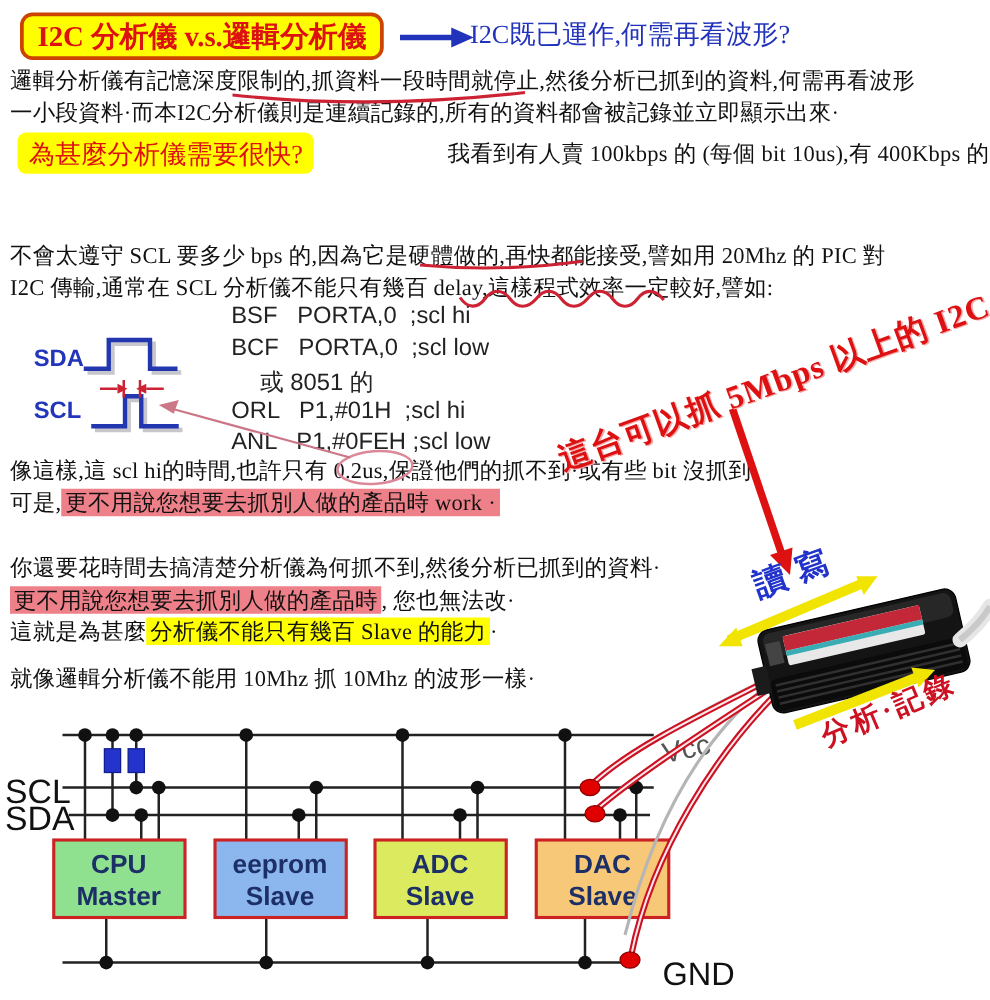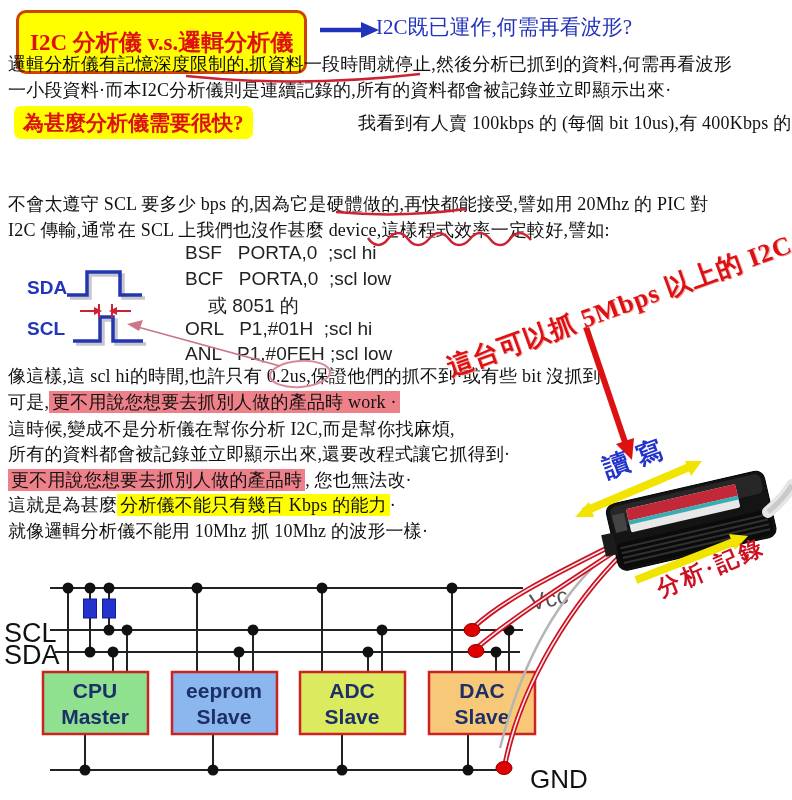--- a/index.html
+++ b/index.html
@@ -1,26 +1,26 @@
 <!DOCTYPE html>
 <html><head>
 <meta charset="utf-8">
 <style>
   html,body{margin:0;padding:0;background:#fff;}
   #canvas{position:relative;width:792px;height:800px;background:#ffffff;overflow:hidden;
           font-family:"Liberation Serif",serif;}
   .abs{position:absolute;}
   
-  #title-box{left:16px;top:10px;height:30px;line-height:31px;padding:14px 11px;
+  #title-box{left:16px;top:10px;height:30px;line-height:31px;padding:1px 11px;
     background:#ffff00;border:3px solid #cc4400;border-radius:10px;
     font-weight:bold;font-size:23px;color:#dd1111;white-space:pre;}
   #headline{left:376px;top:13px;font-size:21px;color:#2233bb;white-space:pre;}
   
   #question-box{left:14px;top:106px;height:31px;line-height:32px;padding:1px 9px;
-    background:#ffff00;border-radius:7px;font-weight:bold;font-size:21px;color:#dd1111;white-space:pre;}
+    background:#ffff00;border-radius:7px;font-weight:normal;font-size:21px;color:#dd1111;white-space:pre;}
   
   .tl{position:absolute;left:8px;font-size:18px;line-height:23px;color:#111;
       white-space:pre;letter-spacing:0.2px;}
   .hl-pink{background:#ee8089;padding:1px 3px;}
   .hl-yellow{background:#ffff00;padding:1px 3px;}
   
   .code{position:absolute;left:162px;font-family:"Liberation Sans",sans-serif;
         font-size:19px;color:#222;white-space:pre;margin-left:23px;}
   
   .wf-label{position:absolute;font-family:"Liberation Sans",sans-serif;
@@ -44,38 +44,37 @@
 
   <div class="abs txt-layer" id="title-box">I2C 分析儀 v.s.邏輯分析儀</div>
   <div class="abs txt-layer" id="headline">I2C既已運作,何需再看波形?</div>
 
   <div class="tl txt-layer" style="top:53px"><span>邏輯分析儀有記憶深度限制的,</span><span>抓資料一段時間就停止</span><span>,然後分析已抓到的資料,何需再看波形</span></div>
   <div class="tl txt-layer" style="top:79px">一小段資料·而本I2C分析儀則是連續記錄的,所有的資料都會被記錄並立即顯示出來·</div>
 
   <div class="abs txt-layer" id="question-box">為甚麼分析儀需要很快?</div>
   <div class="tl txt-layer" style="left:358px;top:112px">我看到有人賣 100kbps 的 (每個 bit 10us),有 400Kbps 的 (每個 bit</div>
   <div class="tl txt-layer" style="top:193px"><span>不會太遵守 SCL 要多少 bps 的,因為它是硬體做的,</span><span>再快都能接受</span><span>,譬如用 20Mhz 的 PIC 對</span></div>
-  <div class="tl txt-layer" style="top:219px"><span>I2C 傳輸,通常在 SCL 上我們也沒作甚麼 device,</span><span>這樣程式效率一定較好</span><span>,譬如:</span></div>
+  <div class="tl txt-layer" style="top:219px"><span>I2C 傳輸,通常在 SCL 分析儀不能只有幾百 delay,</span><span>這樣程式效率一定較好</span><span>,譬如:</span></div>
 
   <div class="code txt-layer" style="top:242px">BSF   PORTA,0  ;scl hi</div>
   <div class="code txt-layer" style="top:268px">BCF   PORTA,0  ;scl low</div>
   <div class="code txt-layer" style="left:185px;top:293px">或 8051 的</div>
   <div class="code txt-layer" style="top:318px">ORL   P1,#01H  ;scl hi</div>
   <div class="code txt-layer" style="top:343px">ANL   P1,#0FEH ;scl low</div>
 
   <div class="wf-label txt-layer" style="left:27px;top:277px">SDA</div>
   <div class="wf-label txt-layer" style="left:27px;top:318px">SCL</div>
 
   <div class="tl txt-layer" style="top:365px"><span>像這樣,這 scl hi的時間,也許只有 </span><span>0.2us</span><span>,保證他們的抓不到·或有些 bit 沒抓到·</span></div>
   <div class="tl txt-layer" style="top:391px"><span>可是,</span><span class="hl-pink">更不用說您想要去抓別人做的產品時 work ·</span></div>
-  <div class="tl txt-layer" style="top:418px">這時候,變成不是分析儀在幫你分析 I2C,而是幫你找麻煩,</div>
-  <div class="tl txt-layer" style="top:443px">所有的資料都會被記錄並立即顯示出來,還要改程式讓它抓得到·</div>
+  <div class="tl txt-layer" style="top:443px">你還要花時間去搞清楚分析儀為何抓不到,然後分析已抓到的資料·</div>
   <div class="tl txt-layer" style="top:469px"><span class="hl-pink">更不用說您想要去抓別人做的產品時</span><span>, 您也無法改·</span></div>
-  <div class="tl txt-layer" style="top:494px"><span>這就是為甚麼</span><span class="hl-yellow">分析儀不能只有幾百 Kbps 的能力</span><span>·</span></div>
-  <div class="tl txt-layer" style="top:520px">就像邏輯分析儀不能用 10Mhz 抓 10Mhz 的波形一樣·</div>
+  <div class="tl txt-layer" style="top:494px"><span>這就是為甚麼</span><span class="hl-yellow">分析儀不能只有幾百 Slave 的能力</span><span>·</span></div>
+  <div class="tl txt-layer" style="top:532px">就像邏輯分析儀不能用 10Mhz 抓 10Mhz 的波形一樣·</div>
 
   <div class="abs" id="speed-note">這台可以抓 5Mbps 以上的 I2C</div>
   <div class="abs" id="rw-label">讀寫</div>
   <div class="abs" id="ar-label">分析·記錄</div>
 
   <svg id="overlay" width="792" height="800" viewBox="0 0 792 800">
 
     <g>
       <line x1="320" y1="30" x2="362" y2="30" stroke="#2233bb" stroke-width="4.5"></line>
       <polygon points="361,22 379,30 361,38" fill="#2233bb"></polygon>

